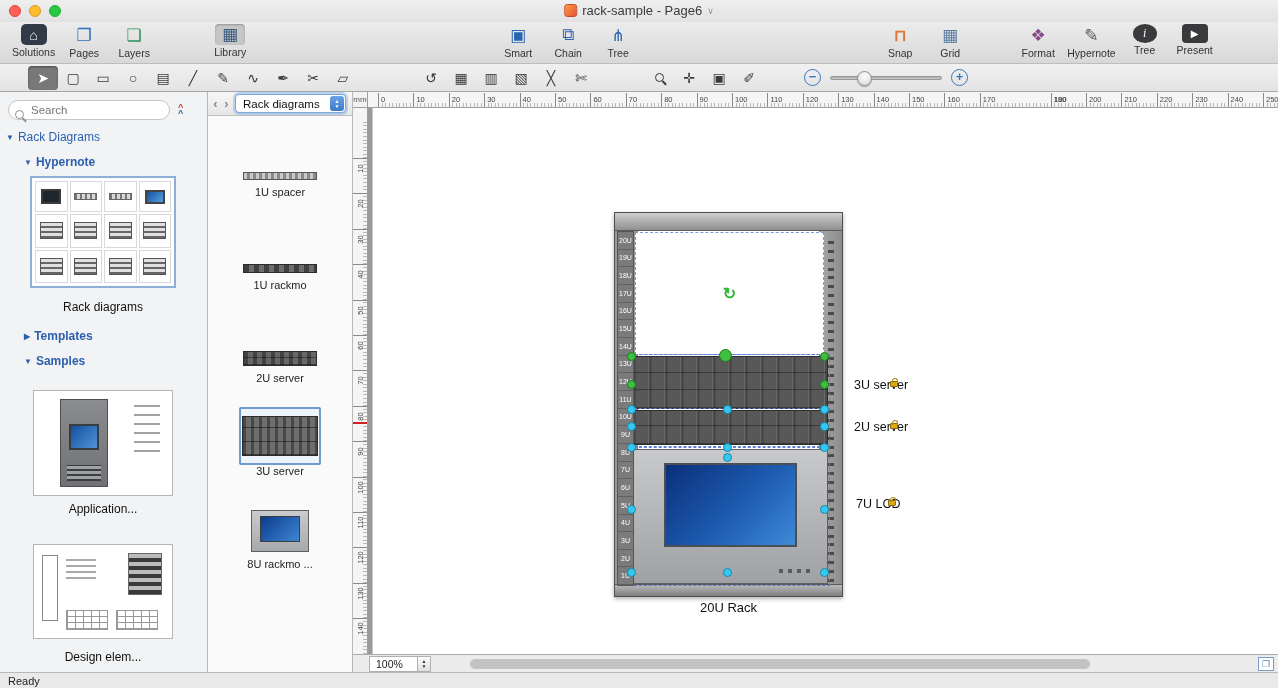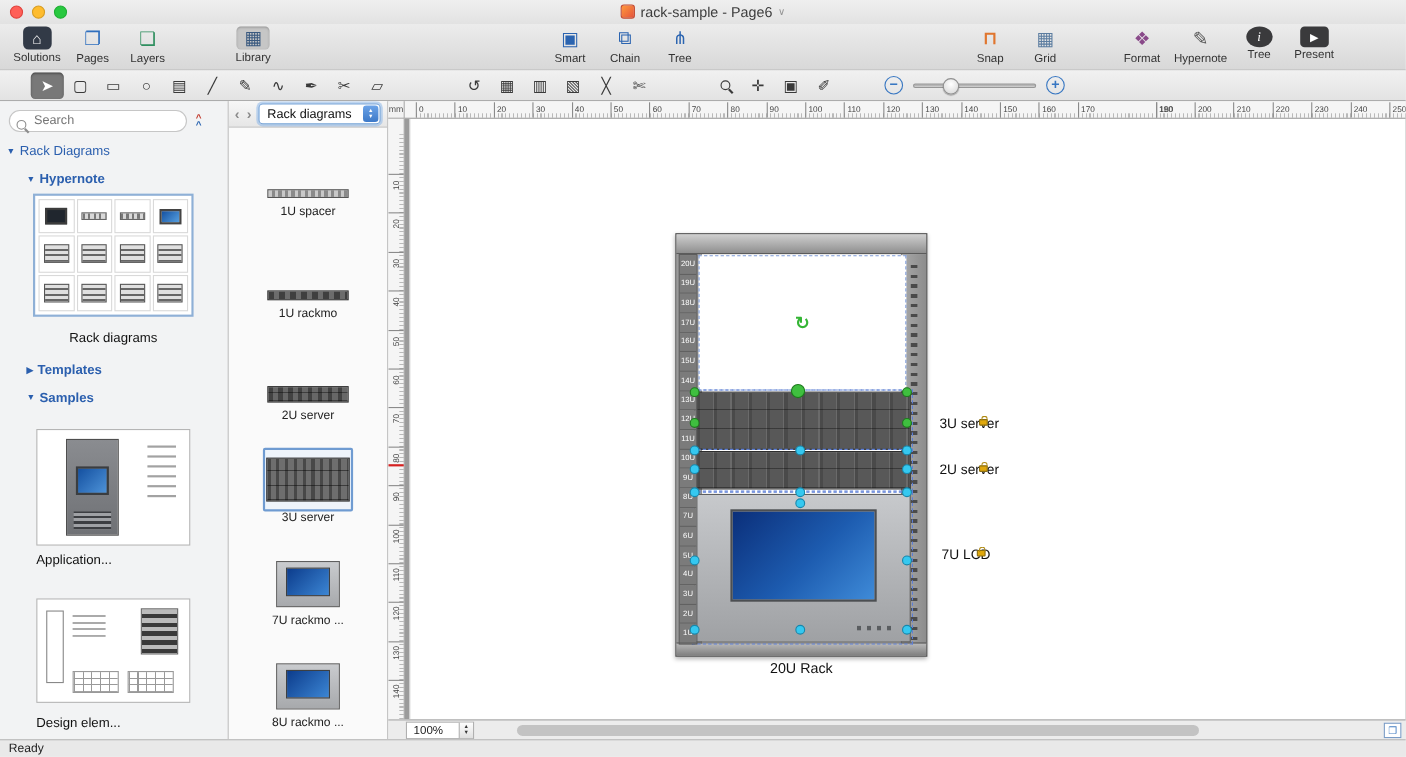--- a/index.html
+++ b/index.html
@@ -65,21 +65,21 @@
   .lib-card { position:absolute; left:30px; top:84px; width:146px; height:112px; background:#fff; border:2px solid #8fb0d6; }
   .mini-grid { display:grid; grid-template-columns:repeat(4,1fr); gap:2px; padding:3px; height:100%; }
   .mini { display:flex; align-items:center; justify-content:center; border:1px solid #d9d9d9; background:#fff; }
   .mk-monitor-dark { width:20px; height:15px; background:#20262e; border:2px solid #3c3c3c; display:block; }
   .mk-strip { width:23px; height:7px; background:repeating-linear-gradient(90deg,#777 0 2px,#d8d8d8 2px 5px); border:1px solid #666; display:block; }
   .mk-screen-blue { width:20px; height:14px; background:linear-gradient(135deg,#1450a0,#57a0e0); border:2px solid #444; display:block; }
   .mk-srv { width:23px; height:17px; background:repeating-linear-gradient(0deg,#666 0 2px,#e0e0e0 2px 5px); border:1px solid #555; display:block; }
   .card-label { position:absolute; top:208px; left:30px; width:146px; text-align:center; font-size:12px; color:#111; }
   .sample-card { position:absolute; left:33px; width:140px; background:#fff; border:1px solid #b5b5b5; }
   .c1 { top:298px; height:106px; } .c2 { top:452px; height:95px; }
-  .sample-label { position:absolute; left:33px; width:140px; font-size:12px; color:#111; }
+  .sample-label { position:absolute; left:33px; width:140px; text-align:center; font-size:12px; color:#111; }
   .l1 { top:410px; } .l2 { top:558px; }
   .app-rack { position:absolute; left:26px; top:8px; width:48px; height:88px; background:linear-gradient(#8a8c90,#6f7175); border:1px solid #4e4e4e; }
   .ar-screen { position:absolute; left:8px; top:24px; width:30px; height:26px; background:linear-gradient(135deg,#1450a0,#4e93d8); border:2px solid #3a3d40; display:block; }
   .ar-rows { position:absolute; left:6px; bottom:5px; width:34px; height:16px; background:repeating-linear-gradient(0deg,#3c3e42 0 2px,#9fa1a5 2px 5px); display:block; }
   .ar-notes { position:absolute; right:12px; top:14px; width:26px; display:flex; flex-direction:column; gap:7px; }
   .ar-notes i { height:2px; background:#a2a2a2; display:block; }
   .de-tall { position:absolute; left:8px; top:10px; width:16px; height:66px; border:1px solid #888; background:#fff; display:block; }
   .de-bars { position:absolute; left:32px; top:12px; width:30px; height:22px; background:repeating-linear-gradient(0deg,#aaa 0 2px,transparent 2px 6px); display:block; }
   .de-col { position:absolute; right:10px; top:8px; width:34px; height:42px; background:repeating-linear-gradient(0deg,#3a3a3a 0 4px,#bbb 4px 8px); border:1px solid #666; display:block; }
   .de-grid { position:absolute; left:32px; bottom:8px; width:42px; height:20px; border:1px solid #999; display:block;
@@ -415,28 +415,20 @@
             <div class="li-icon k-server-3u"></div>
           </div>
           <div class="li-label">3U server</div>
         </div>
         <div class="lib-item">
           <div class="li-iconwrap">
             <div class="li-icon k-monitor">
               <i class="li-screen"></i>
             </div>
           </div>
-          <div class="li-label">7U rackmo ...</div>
-        </div>
-        <div class="lib-item">
-          <div class="li-iconwrap">
-            <div class="li-icon k-monitor">
-              <i class="li-screen"></i>
-            </div>
-          </div>
           <div class="li-label">8U rackmo ...</div>
         </div>
       </div>
   </section>
 
   <div class="ruler-corner">mm</div>
   <div class="hruler" id="hruler">
       <span class="htick" style="left: 10px;">0</span>
       <span class="htick" style="left: 45.4px;">10</span>
       <span class="htick" style="left: 80.8px;">20</span>

